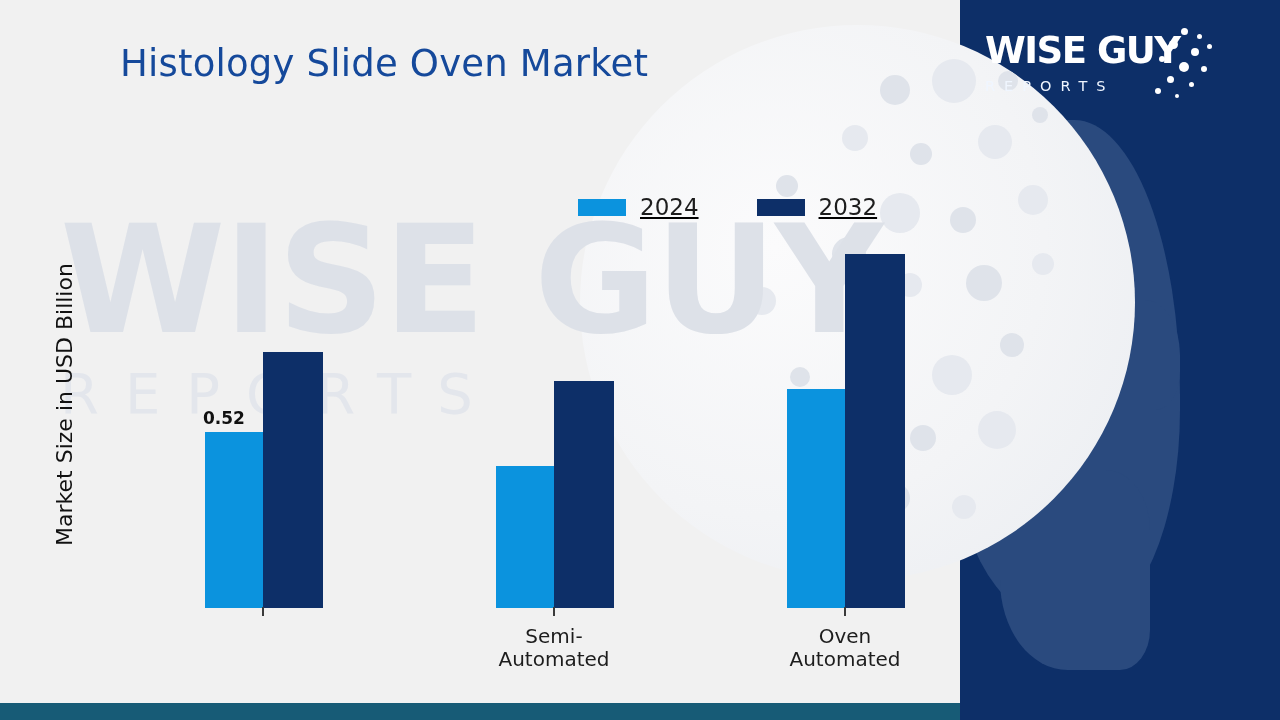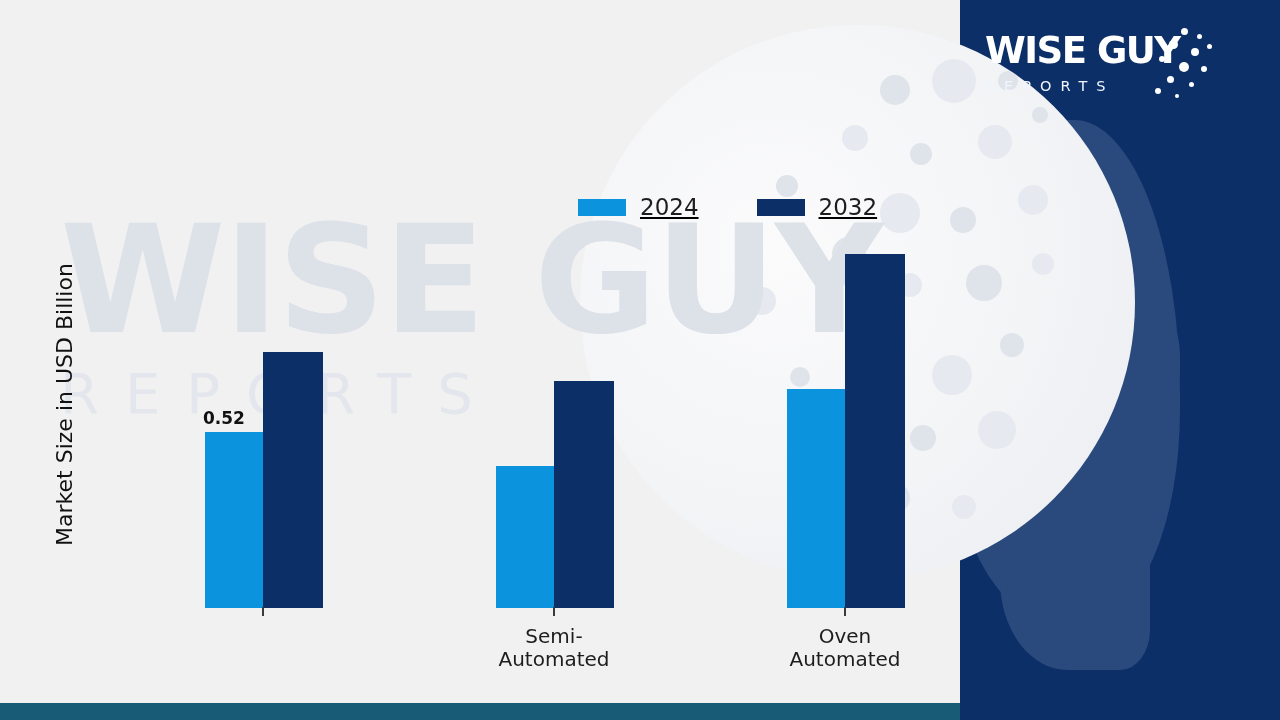--- a/index.html
+++ b/index.html
@@ -180,20 +180,21 @@
       <span class="ldot" style="left:12px;top:30px;width:6px;height:6px;"></span>
       <span class="ldot" style="left:32px;top:36px;width:10px;height:10px;"></span>
       <span class="ldot" style="left:54px;top:40px;width:6px;height:6px;"></span>
       <span class="ldot" style="left:20px;top:50px;width:7px;height:7px;"></span>
       <span class="ldot" style="left:42px;top:56px;width:5px;height:5px;"></span>
       <span class="ldot" style="left:8px;top:62px;width:6px;height:6px;"></span>
       <span class="ldot" style="left:28px;top:68px;width:4px;height:4px;"></span>
     </div>
   </div>
 
+  <div class="title">Histology Slide Oven Market</div>
 
   <div class="legend">
     <div class="legend-item">
       <span class="legend-swatch" style="background:#0b93de;"></span>
       <span class="legend-label">2024</span>
     </div>
     <div class="legend-item">
       <span class="legend-swatch" style="background:#0d2f68;"></span>
       <span class="legend-label">2032</span>
     </div>

